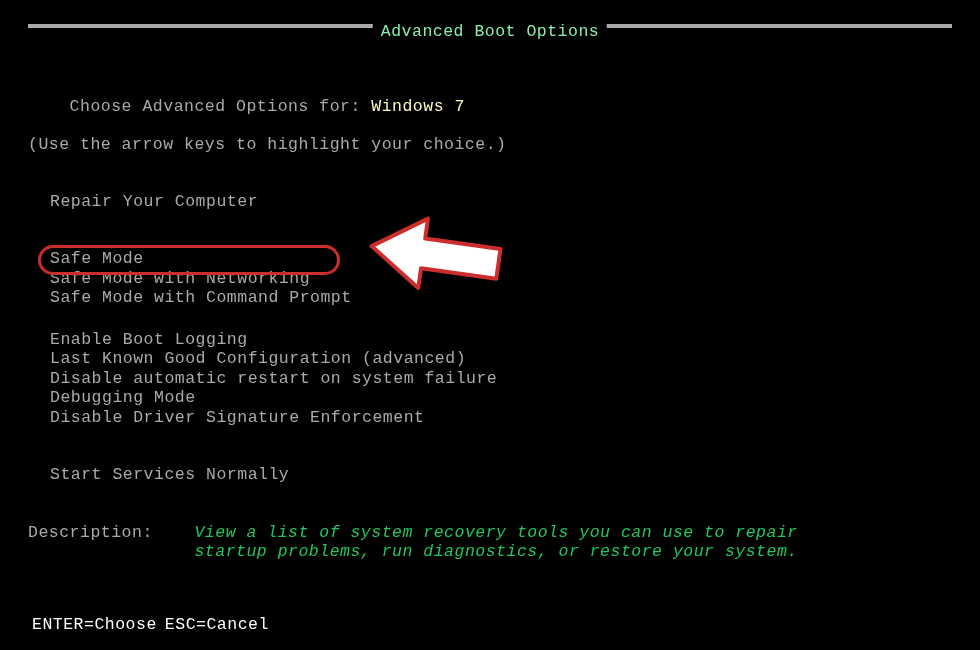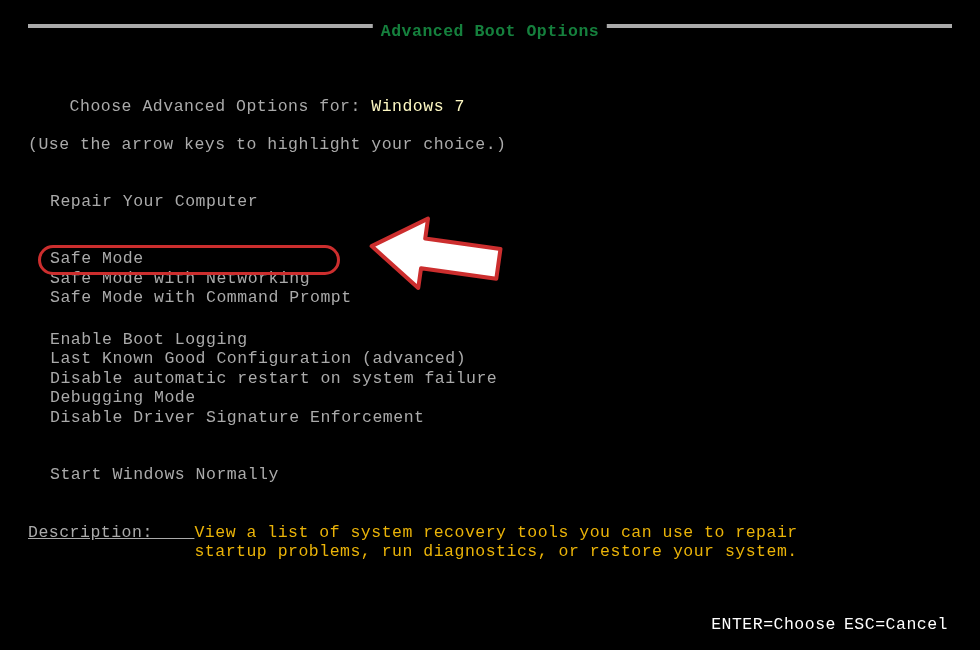--- a/index.html
+++ b/index.html
@@ -19,22 +19,22 @@
     height: 2px;
     position: relative;
   }
   .title-text {
     position: absolute;
     left: 50%;
     transform: translateX(-50%);
     top: 22px;
     background: #000;
     padding: 0 8px;
-    color: #15803d;
-    font-weight: bold;
+    color: #86efac;
+    font-weight: normal;
     text-align: right;
   }
   .content {
     padding: 50px 28px 0 28px;
   }
   .prompt-line { white-space: pre; }
   .os-name { color: #fef9c3; }
   .hint-line { white-space: pre; }
   .group { margin-top: 38px; }
   .group2 { margin-top: 38px; }
@@ -54,37 +54,37 @@
     top: 245px;
     width: 302px;
     height: 30px;
     pointer-events: none;
   }
   .desc-block {
     margin-top: 38px;
     display: flex;
     white-space: pre;
   }
-  .desc-label { padding-left: 0; text-decoration: underline; }
-  .desc-text { color: #eab308; }
+  .desc-label { padding-left: 0; }
+  .desc-text { color: #22c55e; font-style: italic; }
   .bottom-bar {
     position: absolute;
     left: 28px; right: 28px;
     bottom: 24px;
     border-top: 2px solid #aaaaaa;
     border-bottom: 2px solid #aaaaaa;
     height: 2px;
   }
   .bottom-text {
     position: absolute;
     left: 28px;
     right: 28px;
     bottom: 16px;
     display: flex;
-    justify-content: flex-end;
+    justify-content: flex-start;
     color: #ffffff;
     background: #000;
   }
   .bottom-text span { background: #000; padding: 0 4px; }
 
   
   .arrow {
     position: absolute;
     left: 365px;
     top: 208px;
@@ -132,21 +132,21 @@
 
   <div class="group3">
     <div class="option">Enable Boot Logging</div>
     <div class="option">Last Known Good Configuration (advanced)</div>
     <div class="option">Disable automatic restart on system failure</div>
     <div class="option">Debugging Mode</div>
     <div class="option">Disable Driver Signature Enforcement</div>
   </div>
 
   <div class="group4">
-    <div class="option">Start Windows Normally</div>
+    <div class="option">Start Services Normally</div>
   </div>
 
   <div class="desc-block">
     <span class="desc-label">Description:    </span><span class="desc-text"><span>View a list of system recovery tools you can use to repair</span>
 <span>startup problems, run diagnostics, or restore your system.</span></span>
   </div>
 </div>
 
 <div class="highlight-ring"></div>
 

